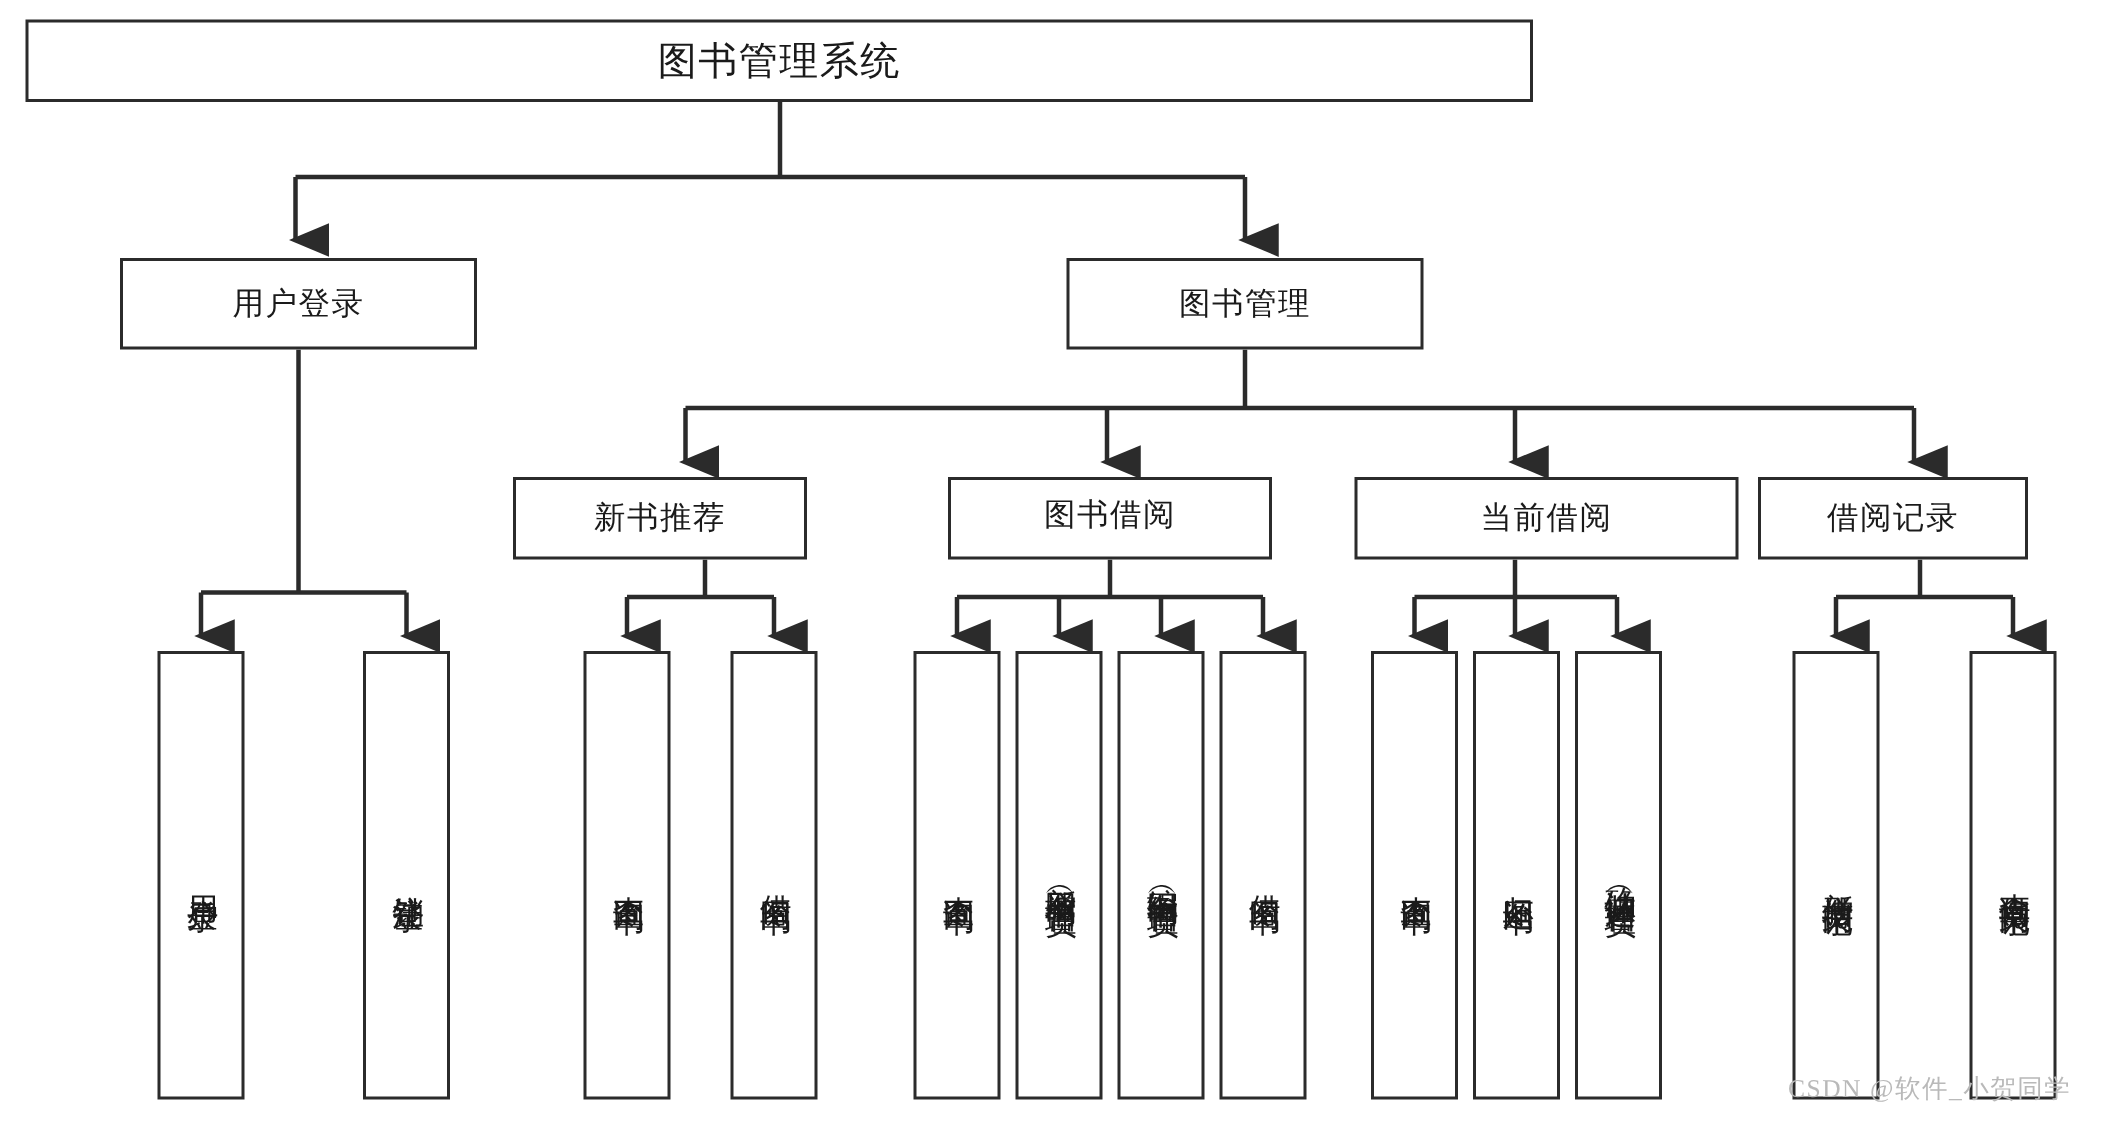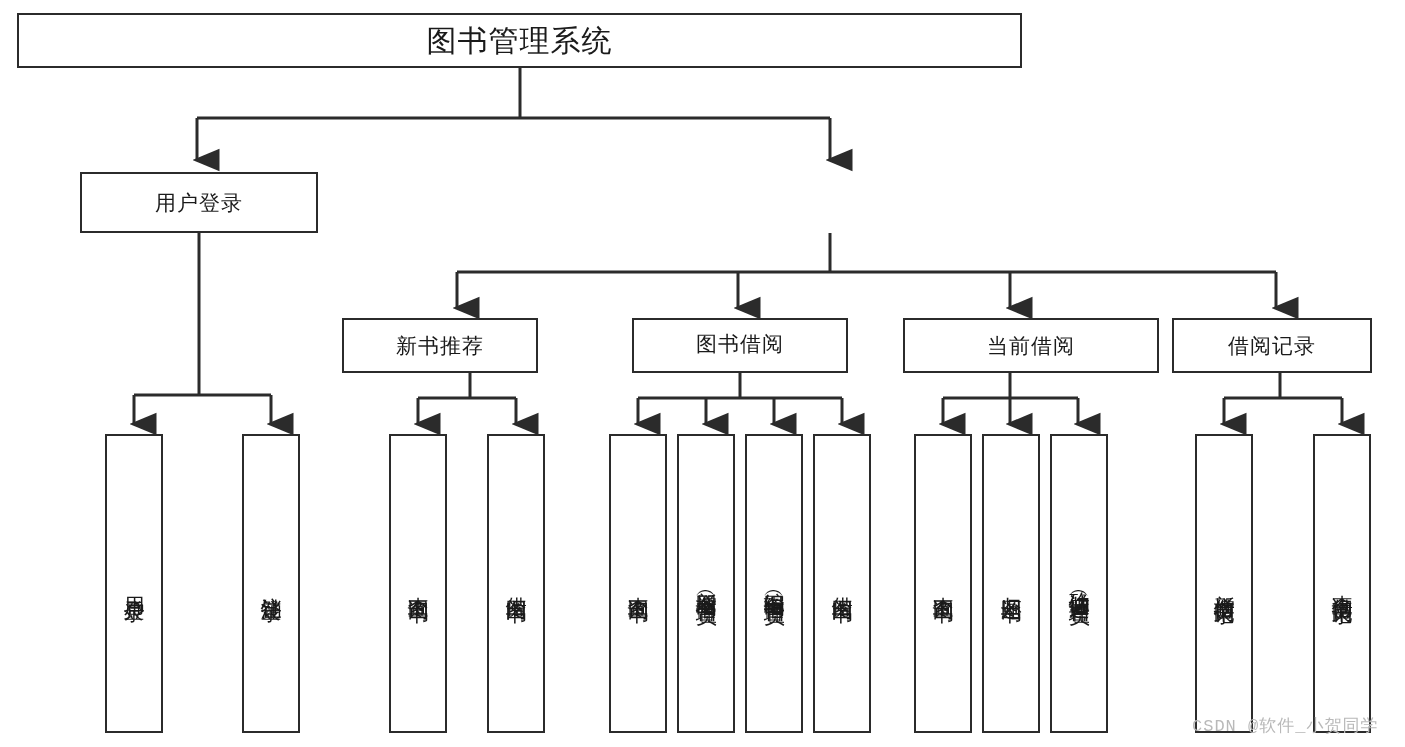--- a/index.html
+++ b/index.html
@@ -32,38 +32,38 @@
     align-items: center;
     justify-content: center;
     color: #1a1a1a;
   }
   .node.h {
     font-size: 21px;
     line-height: 1.2;
     letter-spacing: 1px;
     white-space: nowrap;
   }
-  .node.root { font-size: 30px; }
+  .node.root { font-size: 26px; }
   .node.v {
     writing-mode: vertical-rl;
     text-orientation: upright;
     font-size: 21px;
     line-height: 1.45;
     letter-spacing: 2px;
     padding: 6px 0;
     text-align: center;
     overflow: hidden;
   }
   .watermark {
     position: absolute;
     font-size: 17px;
     color: #b9b9b9;
     letter-spacing: 1px;
     white-space: nowrap;
-    font-family: Liberation Mono, monospace;
+    font-family: Liberation Serif, serif;
   }
 </style>
 </head>
 <body>
 
 <div id="canvas">
 
   <svg id="edges" viewBox="0 0 1405 747">
     <defs>
       <marker id="arrow" viewBox="0 0 12 12" refX="6" refY="10" markerWidth="9" markerHeight="9" orient="auto-start-reverse">
@@ -112,25 +112,26 @@
       <path d="M 1280 373 L 1280 398"></path>
       <path d="M 1224 398 L 1342 398"></path>
       <path d="M 1224 398 L 1224 424" marker-end="url(#arrow)"></path>
       <path d="M 1342 398 L 1342 424" marker-end="url(#arrow)"></path>
     </g>
   </svg>
 
   <div class="node h root" style="left:17px; top:13px; width:1005px; height:55px;">图书管理系统</div>
 
   <div class="node h" style="left:80px; top:172px; width:238px; height:61px;">用户登录</div>
+  <div class="node h" style="left:711px; top:172px; width:238px; height:61px;">图书管理</div>
 
   <div class="node h" style="left:342px; top:318px; width:196px; height:55px;">新书推荐</div>
   <div class="node h" style="left:632px; top:318px; width:216px; height:55px;font-family:Liberation Mono, monospace;">图书借阅</div>
   <div class="node h" style="left:903px; top:318px; width:256px; height:55px;">当前借阅</div>
-  <div class="node h" style="left:1172px; top:318px; width:200px; height:55px;">借阅记录</div>
+  <div class="node h" style="left:1172px; top:318px; width:180px; height:55px;font-family:Liberation Serif, serif;">借阅记录</div>
 
   <div class="node v" style="left:105px; top:434px; width:58px; height:299px;">用户登录</div>
   <div class="node v" style="left:242px; top:434px; width:58px; height:299px;">注销登录</div>
 
   <div class="node v" style="left:389px; top:434px; width:58px; height:299px;">查询图书</div>
   <div class="node v" style="left:487px; top:434px; width:58px; height:299px;">借阅图书</div>
 
   <div class="node v" style="left:609px; top:434px; width:58px; height:299px;">查询图书</div>
   <div class="node v" style="left:677px; top:434px; width:58px; height:299px;">新增图书（管理员）</div>
   <div class="node v" style="left:745px; top:434px; width:58px; height:299px;">编辑图书（管理员）</div>

